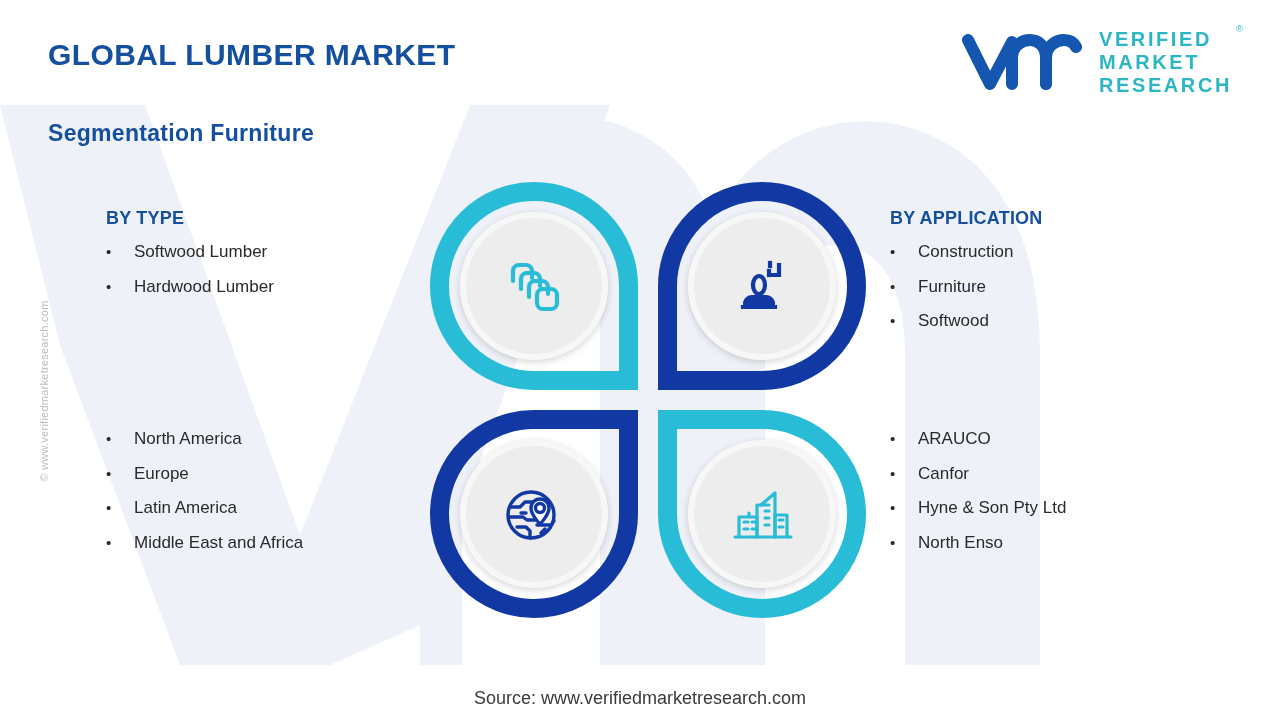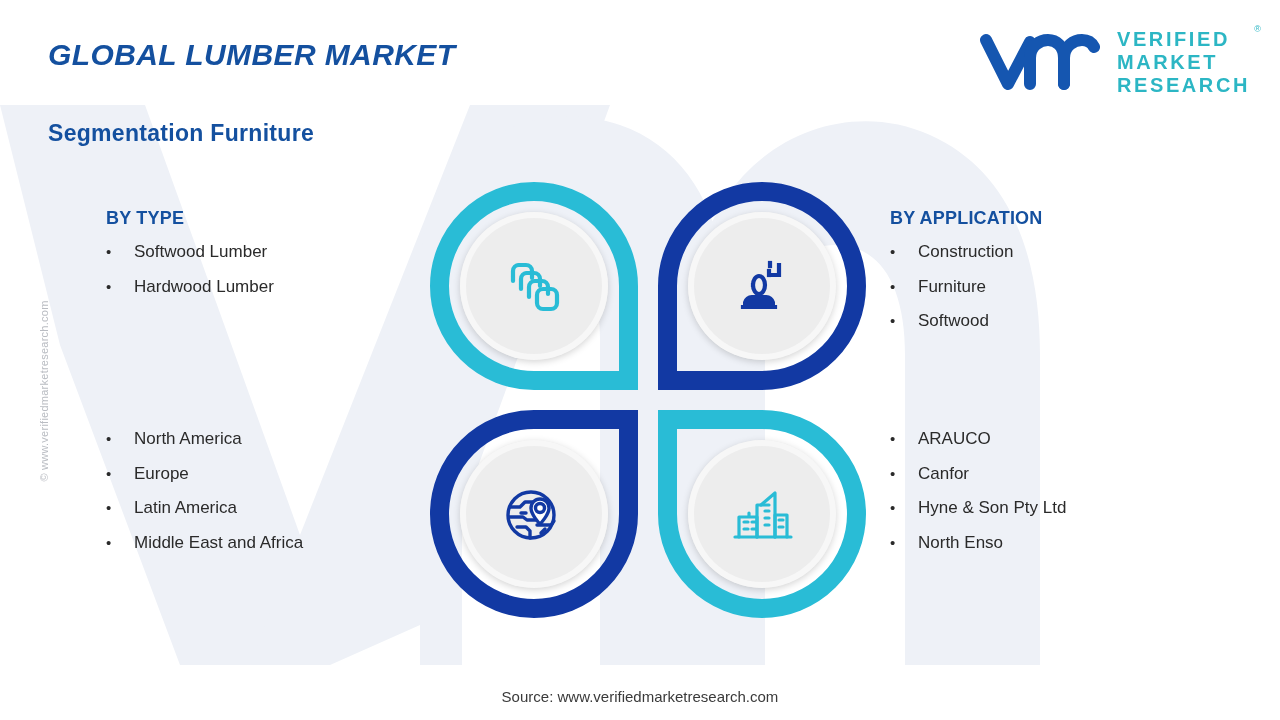--- a/index.html
+++ b/index.html
@@ -27,36 +27,35 @@
 
   
   .header-title {
     position: absolute;
     left: 48px; top: 38px;
     font-size: 30px;
     font-weight: bold;
     letter-spacing: .4px;
     color: #14509f;
     z-index: 4;
-    font-style: italic;
   }
   .sub-title {
     position: absolute;
     left: 48px; top: 120px;
     font-size: 23px;
     font-weight: bold;
     color: #14509f;
     letter-spacing: .3px;
     z-index: 4;
   }
 
   
   .logo {
     position: absolute;
-    right: 30px; top: 28px;
+    right: 48px; top: 28px;
     display: flex;
     align-items: center;
     gap: 17px;
     z-index: 4;
     justify-content: flex-end;
   }
   .logo-mark { width: 122px; height: 62px; }
   .logo-text {
     position: relative;
     color: #2cb6c4;
@@ -161,21 +160,21 @@
   .petal.tl .ring { border-color: #29bcd6; border-radius: 50% 50% 0 50%; }
   .petal.tr .ring { border-color: #1239a3; border-radius: 50% 50% 50% 0; }
   .petal.bl .ring { border-color: #1239a3; border-radius: 50% 0 50% 50%; }
   .petal.br .ring { border-color: #29bcd6; border-radius: 0 50% 50% 50%; }
 
   
   .footer-source {
     position: absolute;
     left: 0; right: 0; top: 688px;
     text-align: center;
-    font-size: 15px;
+    font-size: 18px;
     color: #3a3a3a;
     z-index: 4;
   }
 </style>
 </head>
 <body>
 
 <div id="page">
 
   <div class="bg-watermark">

